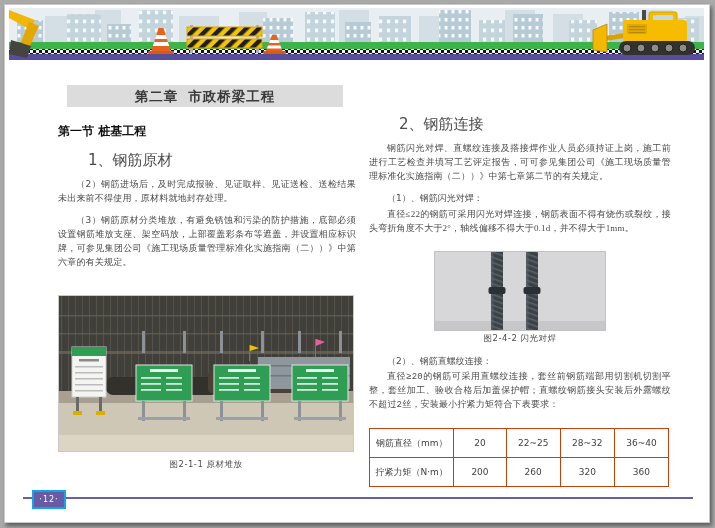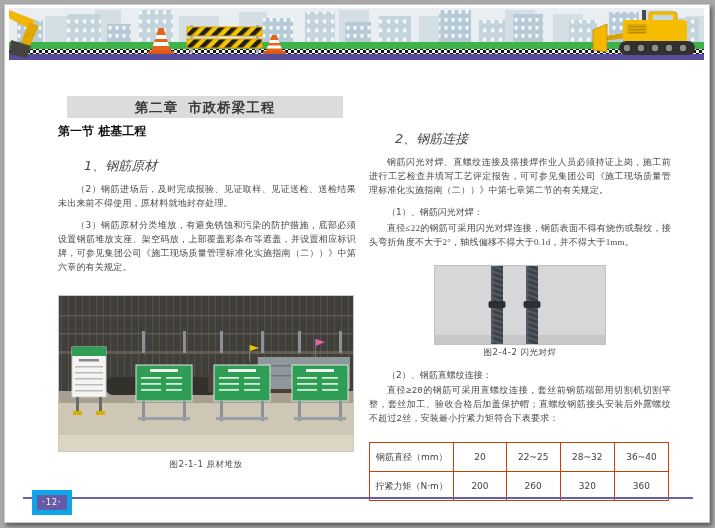--- a/index.html
+++ b/index.html
@@ -10,29 +10,29 @@
     overflow:hidden;
   }
   .page{
     position:absolute;left:4px;top:4px;width:704px;height:517px;
     background:#ffffff;border:1px solid #c9c9c9;
     box-shadow:2px 3px 4px rgba(0,0,0,.45);
   }
   .banner{position:absolute;left:4px;top:3px;width:695px;height:52px;overflow:hidden;}
   .banner svg{display:block;}
   .chapter-bar{
-    position:absolute;left:62px;top:91px;width:276px;height:22px;
+    position:absolute;left:62px;top:80px;width:276px;height:22px;
     background:#dcdcdc;text-align:center;line-height:22px;
     font-size:13.5px;font-weight:bold;color:#3a3a3a;letter-spacing:1px;
   }
   .chapter-bar .name{font-weight:bold;margin-left:10px;}
   .col-left{position:absolute;left:53px;top:118px;width:298px;}
   .col-right{position:absolute;left:364px;top:108px;width:302px;}
   .sec-head{font-size:12px;font-weight:bold;color:#111;margin:0 0 11px 0;}
-  .sub-head{font-size:13px;color:#4a4a4a;margin:17px 0 7px 0;text-indent:2em;font-style:italic;}
+  .sub-head{font-size:15px;color:#4a4a4a;margin:2px 0 7px 0;text-indent:2em;}
   p.body{
     font-size:9px;line-height:14px;color:#4a4a4a;margin:0 0 8px 0;
     text-align:justify;text-indent:2em;letter-spacing:.2px;
   }
   p.item-head{font-size:9px;line-height:14px;color:#4a4a4a;margin:4px 0 2px 0;text-indent:2em;}
   .figure1{position:absolute;left:53px;top:290px;width:296px;height:157px;}
   .figcap{font-size:8.5px;color:#4a4a4a;text-align:center;letter-spacing:.5px;}
   .figcap1{position:absolute;left:53px;top:454px;width:296px;}
   .figure2{width:172px;height:80px;margin:4px auto 2px auto;}
   .figcap2{margin:0 0 9px 0;}
@@ -42,21 +42,21 @@
   }
   table.torque td{
     border:1px solid #c2410c;height:28px;text-align:center;vertical-align:middle;
     padding:0 2px;
   }
   table.torque td.lbl{width:86px;}
   table.torque td.val{width:52px;}
   .footer-line{position:absolute;left:18px;top:492px;width:670px;height:2px;background:#6a5fa5;}
   .page-num{
     position:absolute;left:27px;top:485px;width:30px;height:15px;
-    background:#675ba7;border:5px solid #0ea5e9;color:#fff;
+    background:#675ba7;border:2px solid #0ea5e9;color:#fff;
     font-size:8px;line-height:15px;text-align:center;letter-spacing:1px;
   }
 </style>
 </head>
 <body>
 
 <div class="page">
 
   <div class="banner">
     <svg width="695" height="52" viewBox="0 0 695 52">

